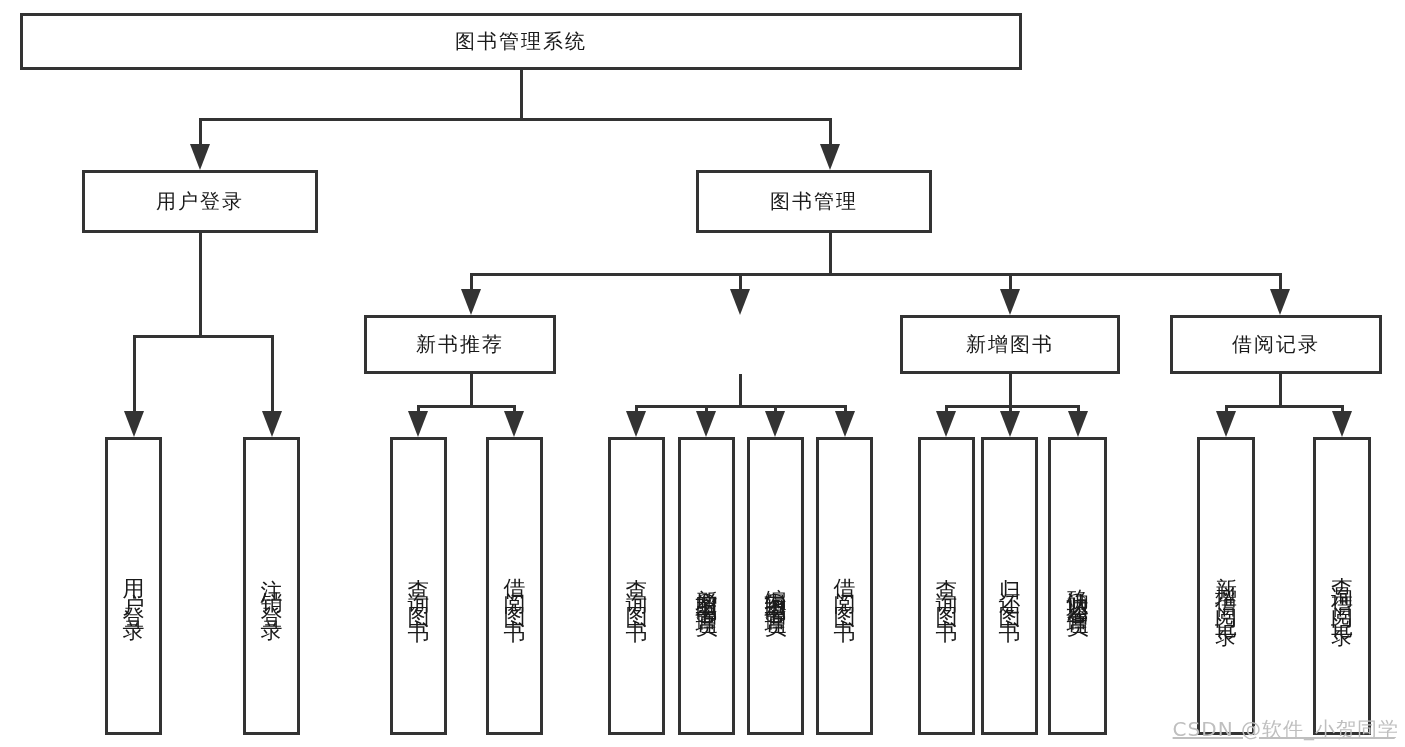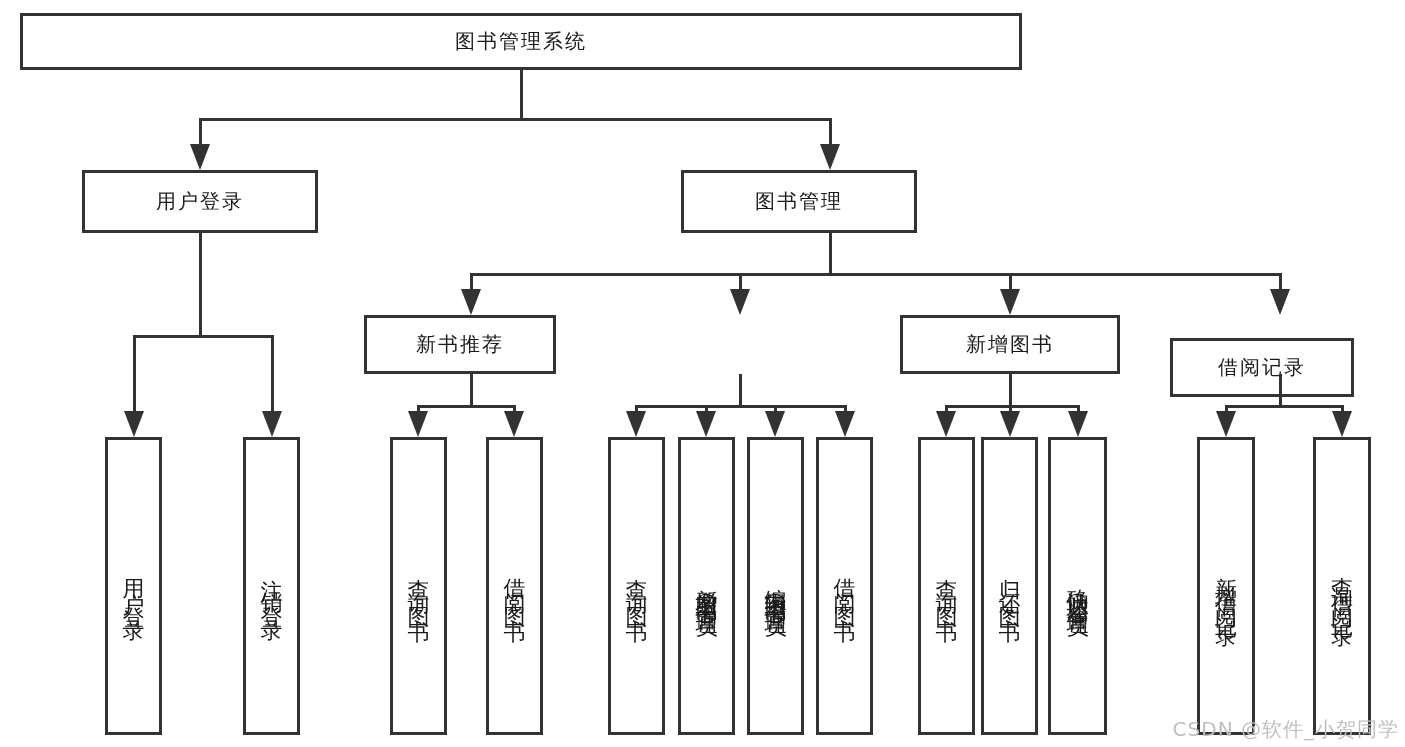--- a/index.html
+++ b/index.html
@@ -21,25 +21,25 @@
     display: flex;
     align-items: center;
     justify-content: center;
     color: #1a1a1a;
     font-size: 20px;
     letter-spacing: 2px;
     white-space: nowrap;
   }
   .b-root { left: 20px;  top: 13px;  width: 1002px; height: 57px; }
   .b-l2a  { left: 82px;  top: 170px; width: 236px;  height: 63px; }
-  .b-l2b  { left: 681px; top: 170px; width: 236px;  height: 63px; }
+  .b-l2b  { left: 696px; top: 170px; width: 236px;  height: 63px; }
   .b-l3a  { left: 364px; top: 315px; width: 192px;  height: 59px; }
   .b-l3b  { left: 632px; top: 315px; width: 216px;  height: 59px; }
   .b-l3c  { left: 900px; top: 315px; width: 220px;  height: 59px; }
-  .b-l3d  { left: 1170px;top: 315px; width: 184px;  height: 59px; margin-top: 23px; }
+  .b-l3d  { left: 1170px;top: 315px; width: 212px;  height: 59px; }
   
   .leaf {
     top: 437px;
     height: 298px;
     width: 57px;
     writing-mode: vertical-rl;
     font-size: 22px;
     letter-spacing: 14px;
     padding-top: 6px;
   }
@@ -71,20 +71,21 @@
   
   .watermark {
     position: absolute;
     right: 6px;
     bottom: 4px;
     font-size: 20px;
     color: #bfbfbf;
     letter-spacing: 1px;
     z-index: 5;
     white-space: nowrap;
+    text-decoration: underline;
   }
 </style>
 </head>
 <body>
 
 <div class="canvas">
 
   <div class="box b-root">图书管理系统</div>
 
   <div class="box b-l2a">用户登录</div>

